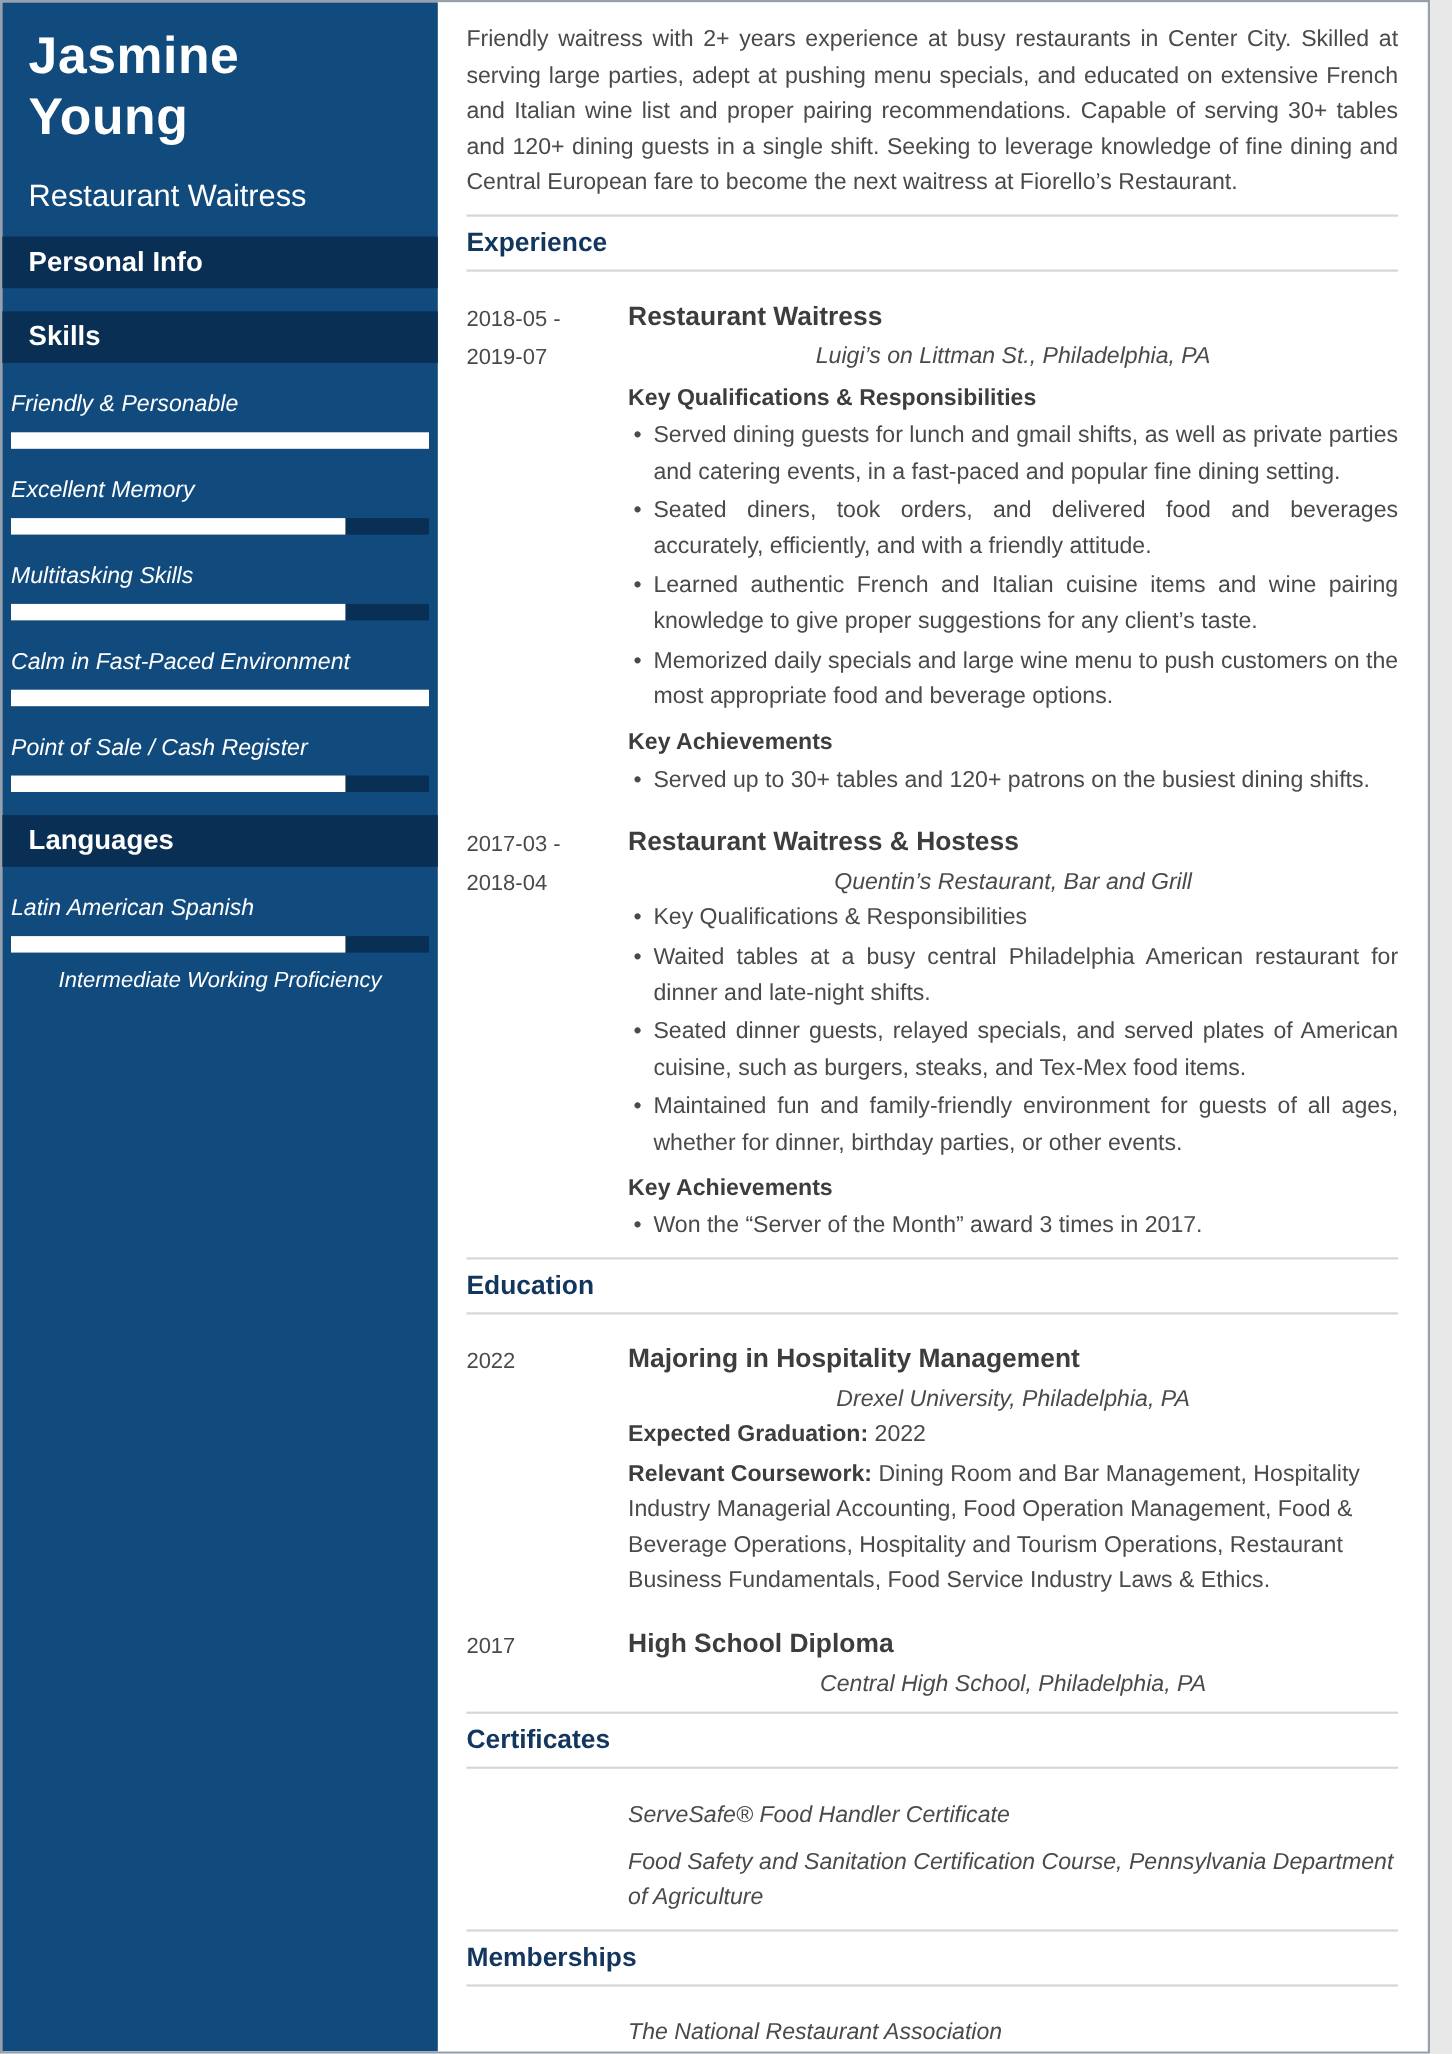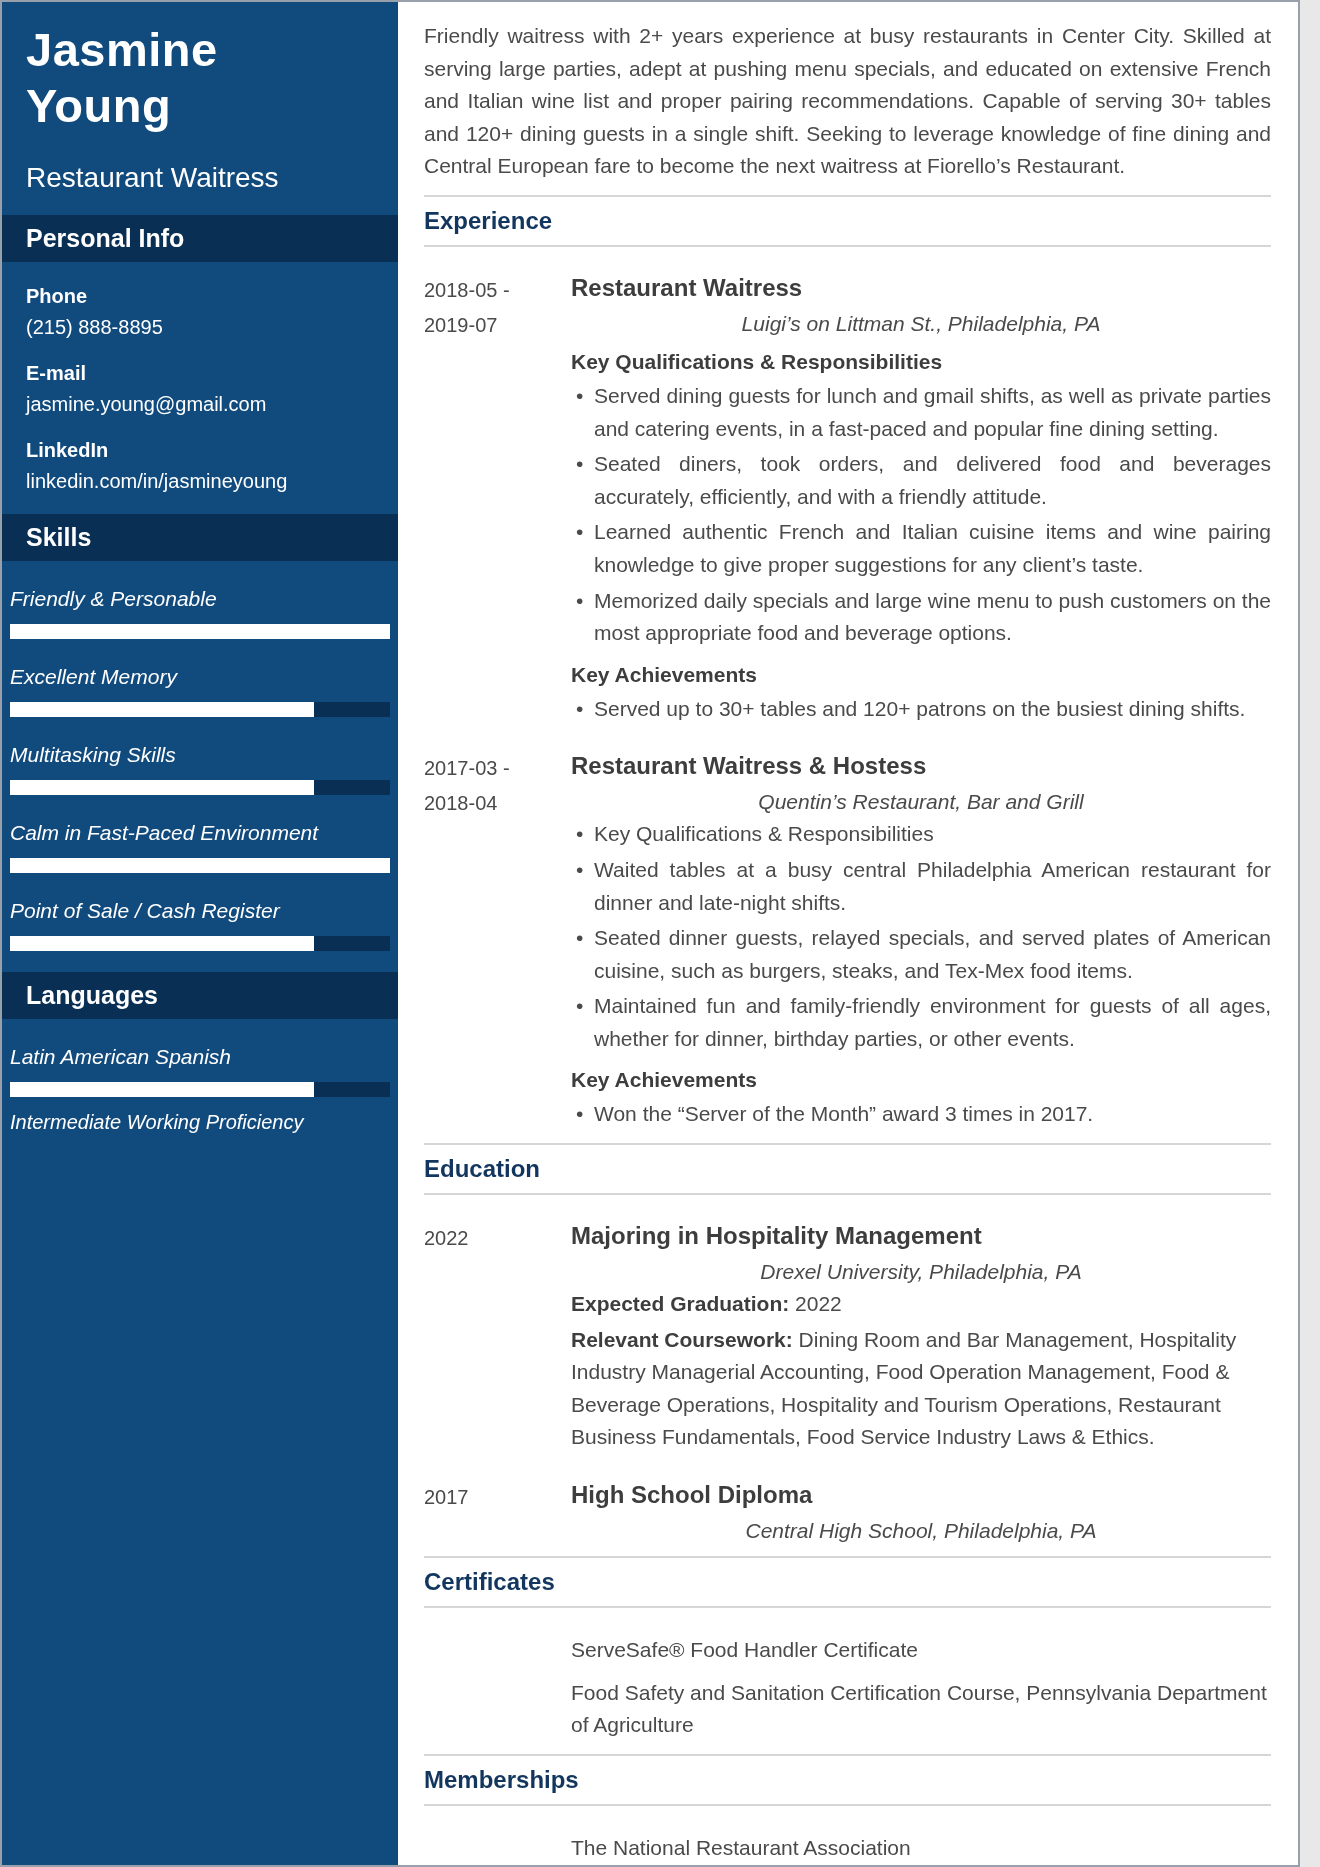--- a/index.html
+++ b/index.html
@@ -20,21 +20,21 @@
     display:flex; align-items:center; padding:0 24px;
     font-size:25px; font-weight:bold;
   }
   .pi-item { padding:0 24px; margin-top:22px; }
   .pi-label { font-weight:bold; font-size:20px; line-height:24px; }
   .pi-value { margin-top:7px; font-size:20px; line-height:24px; font-weight:normal; }
   .skill { padding:0 8px; margin-top:25px;font-style:italic; }
   .skill-label { font-size:21px; line-height:25px; font-weight:normal; }
   .skill-bar { margin-top:13px; height:15px; background:#0a2f54; }
   .skill-bar .fill { height:100%; background:#ffffff; }
-  .proficiency { margin-top:13px; text-align:left; font-size:20px; line-height:24px; }
+  .proficiency { margin-top:13px; text-align:center; font-size:20px; line-height:24px; }
   
   .main { margin-left:396px; padding:18px 27px 0 26px; color:#4a4a4a; }
   .summary { font-size:21px; line-height:32.6px; text-align:justify; }
   .section-heading {
     margin-top:12px; border-top:2px solid #d6d6d6; border-bottom:2px solid #d6d6d6;
     padding:11px 0;
   }
   .section-heading h2 { font-size:24px; line-height:26px; font-weight:bold; color:#12365e; }
   .entry { display:flex; margin-top:26px; }
   .entry-dates { width:147px; flex:none; font-size:20px; line-height:35px; color:#4a4a4a; }
@@ -45,46 +45,32 @@
   ul.bullets { list-style:none; margin-top:2px; }
   ul.bullets li {
     position:relative; padding-left:23px; font-size:21px; line-height:32.6px;
     text-align:justify; margin-top:3px;
   }
   ul.bullets li::before { content:"\2022"; position:absolute; left:5px; }
   .labeled { margin-top:3px; font-size:21px; line-height:32.6px; }
   .labeled .lbl { font-weight:bold; color:#3d3d3d; }
   .plain-item { font-size:21px; line-height:32.6px; margin-top:10px; }
   .plain-item:first-child { margin-top:0; }
-  .plain-wrap { margin-top:18px; }
+  .plain-wrap { margin-top:18px;font-style:italic; }
 </style>
 </head>
 <body>
 
 <div class="page">
 
   <aside class="sidebar">
     <h1 class="name"><span>Jasmine</span><br><span>Young</span></h1>
     <div class="job-subtitle">Restaurant Waitress</div>
 
     <div class="side-strip">Personal Info</div>
-    <div id="personal-info-list">
-        <div class="pi-item">
-          <div class="pi-label">Phone</div>
-          <div class="pi-value">(215) 888-8895</div>
-        </div>
-        <div class="pi-item">
-          <div class="pi-label">E-mail</div>
-          <div class="pi-value">jasmine.young@gmail.com</div>
-        </div>
-        <div class="pi-item">
-          <div class="pi-label">LinkedIn</div>
-          <div class="pi-value">linkedin.com/in/jasmineyoung</div>
-        </div>
-      </div>
 
     <div class="side-strip">Skills</div>
     <div id="skills-list">
         <div class="skill">
           <div class="skill-label">Friendly &amp; Personable</div>
           <div class="skill-bar">
             <div class="fill" style="width: 100%;"></div>
           </div>
         </div>
         <div class="skill">

